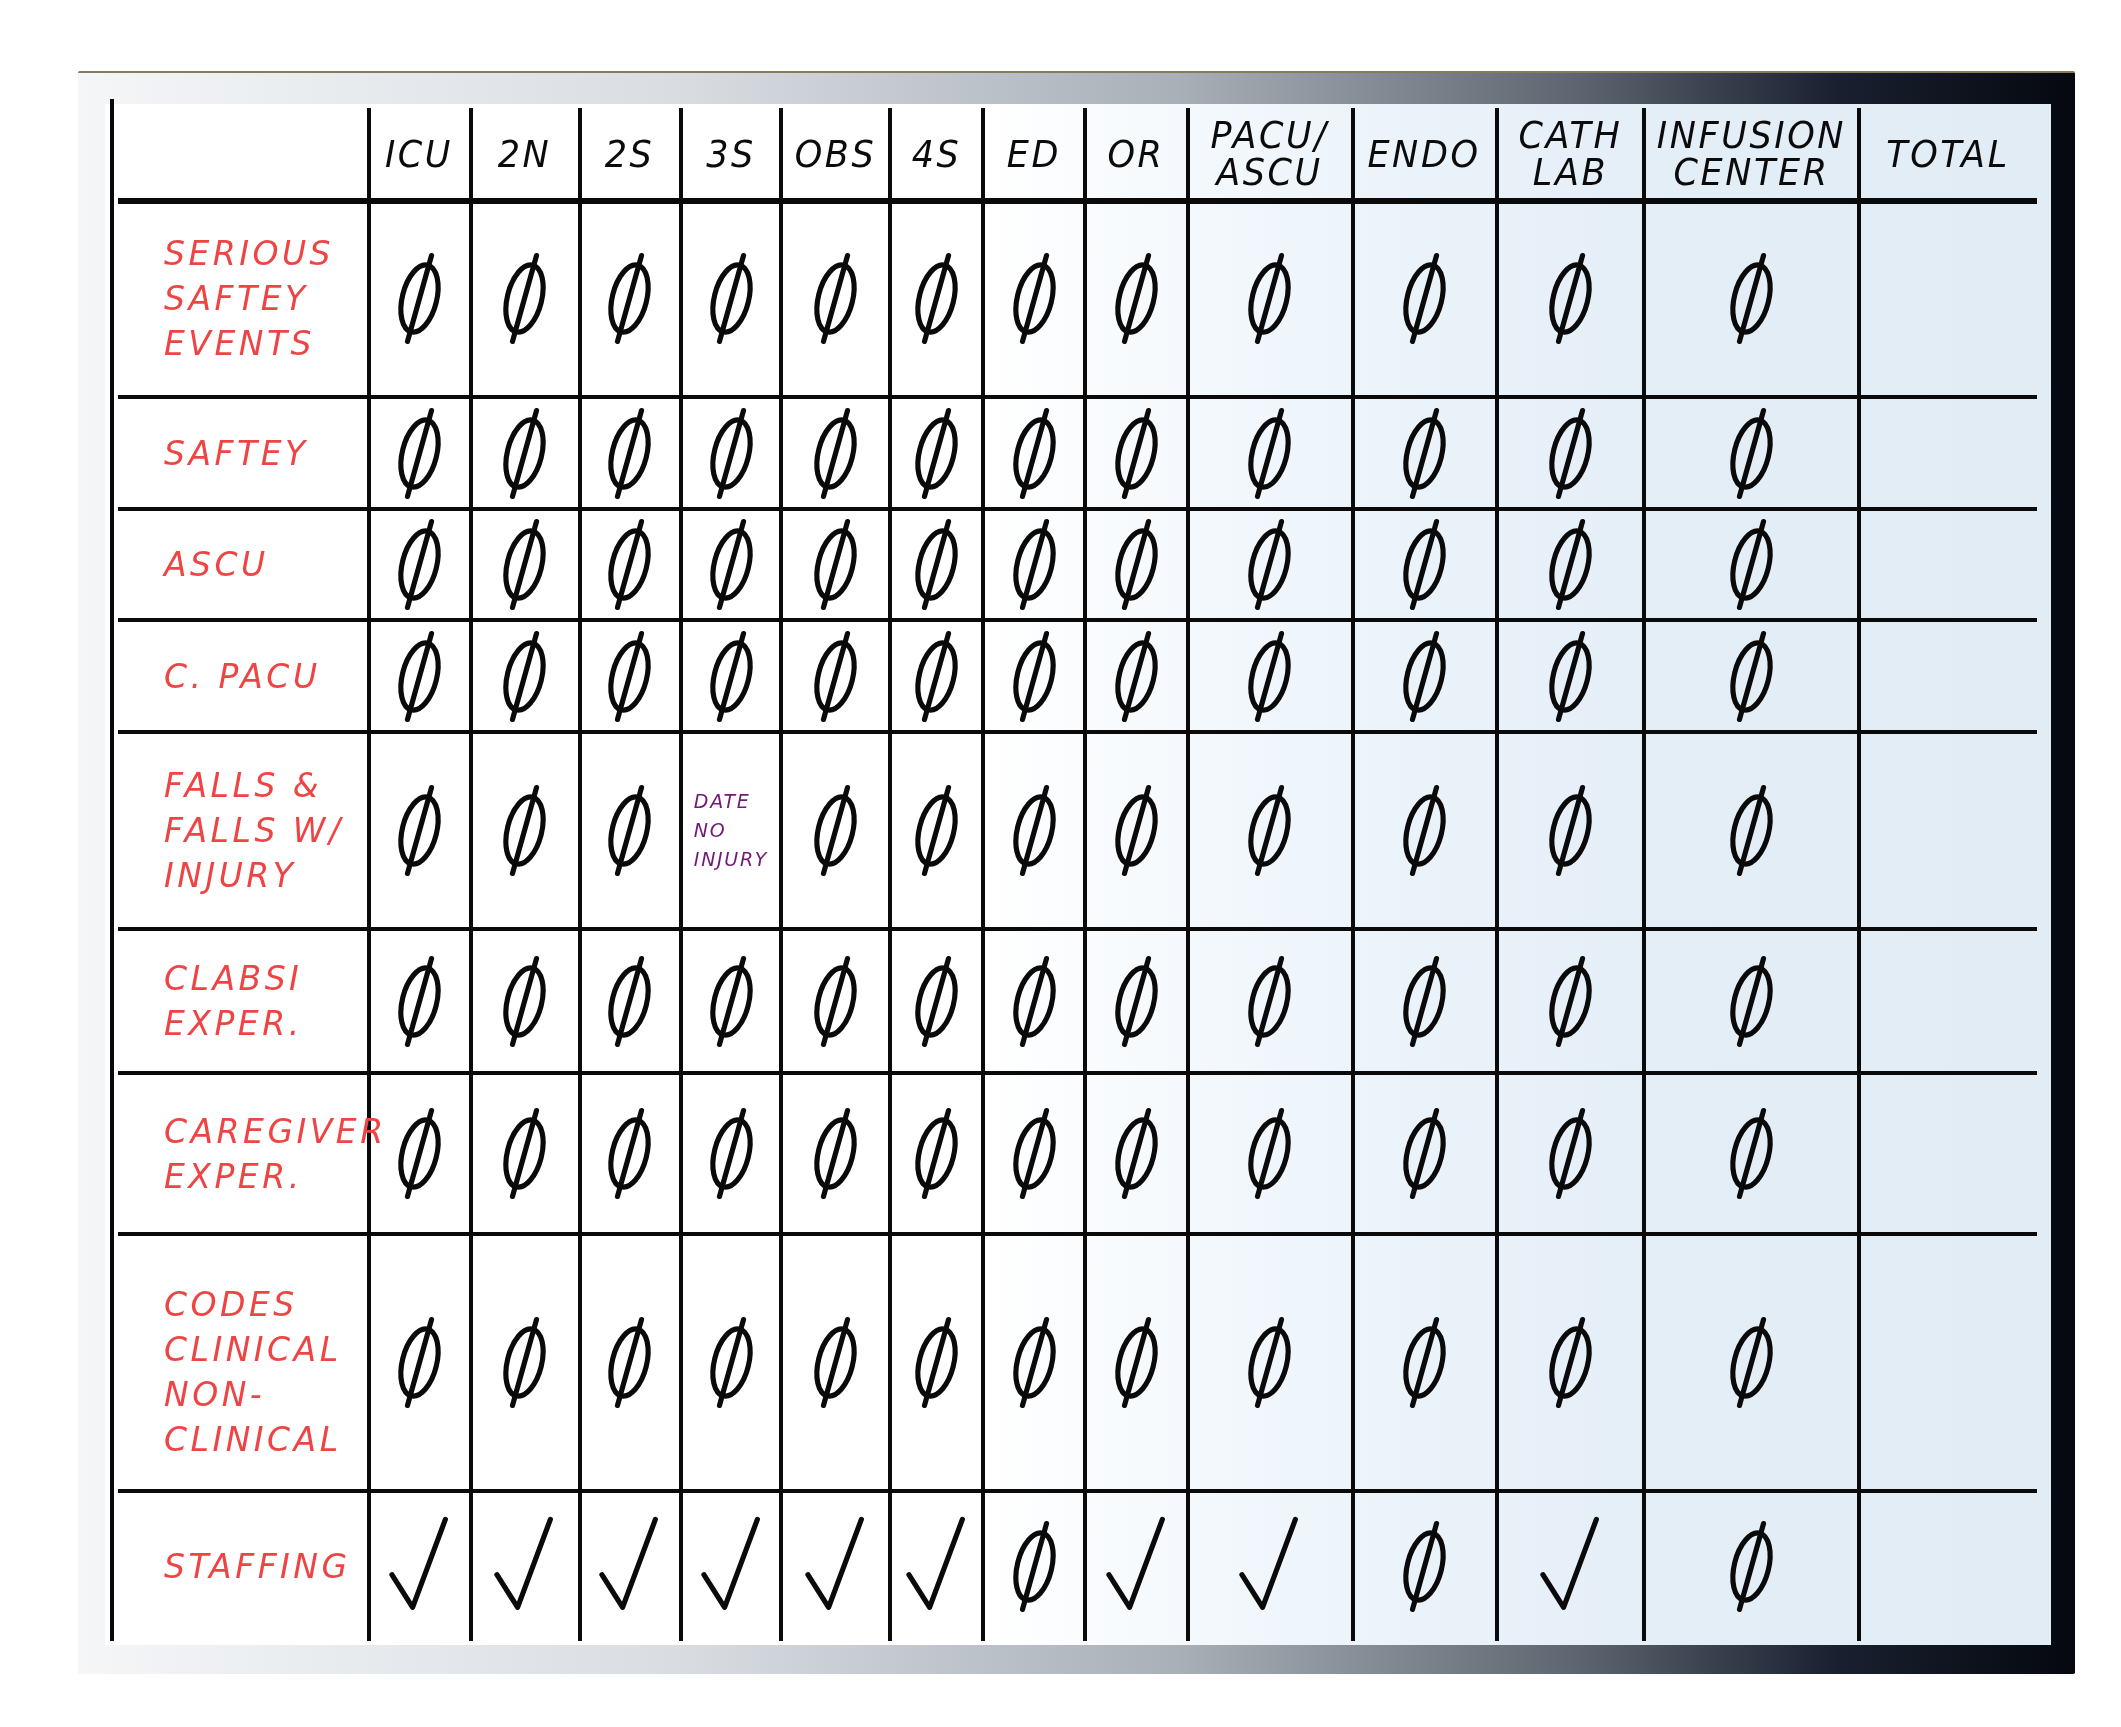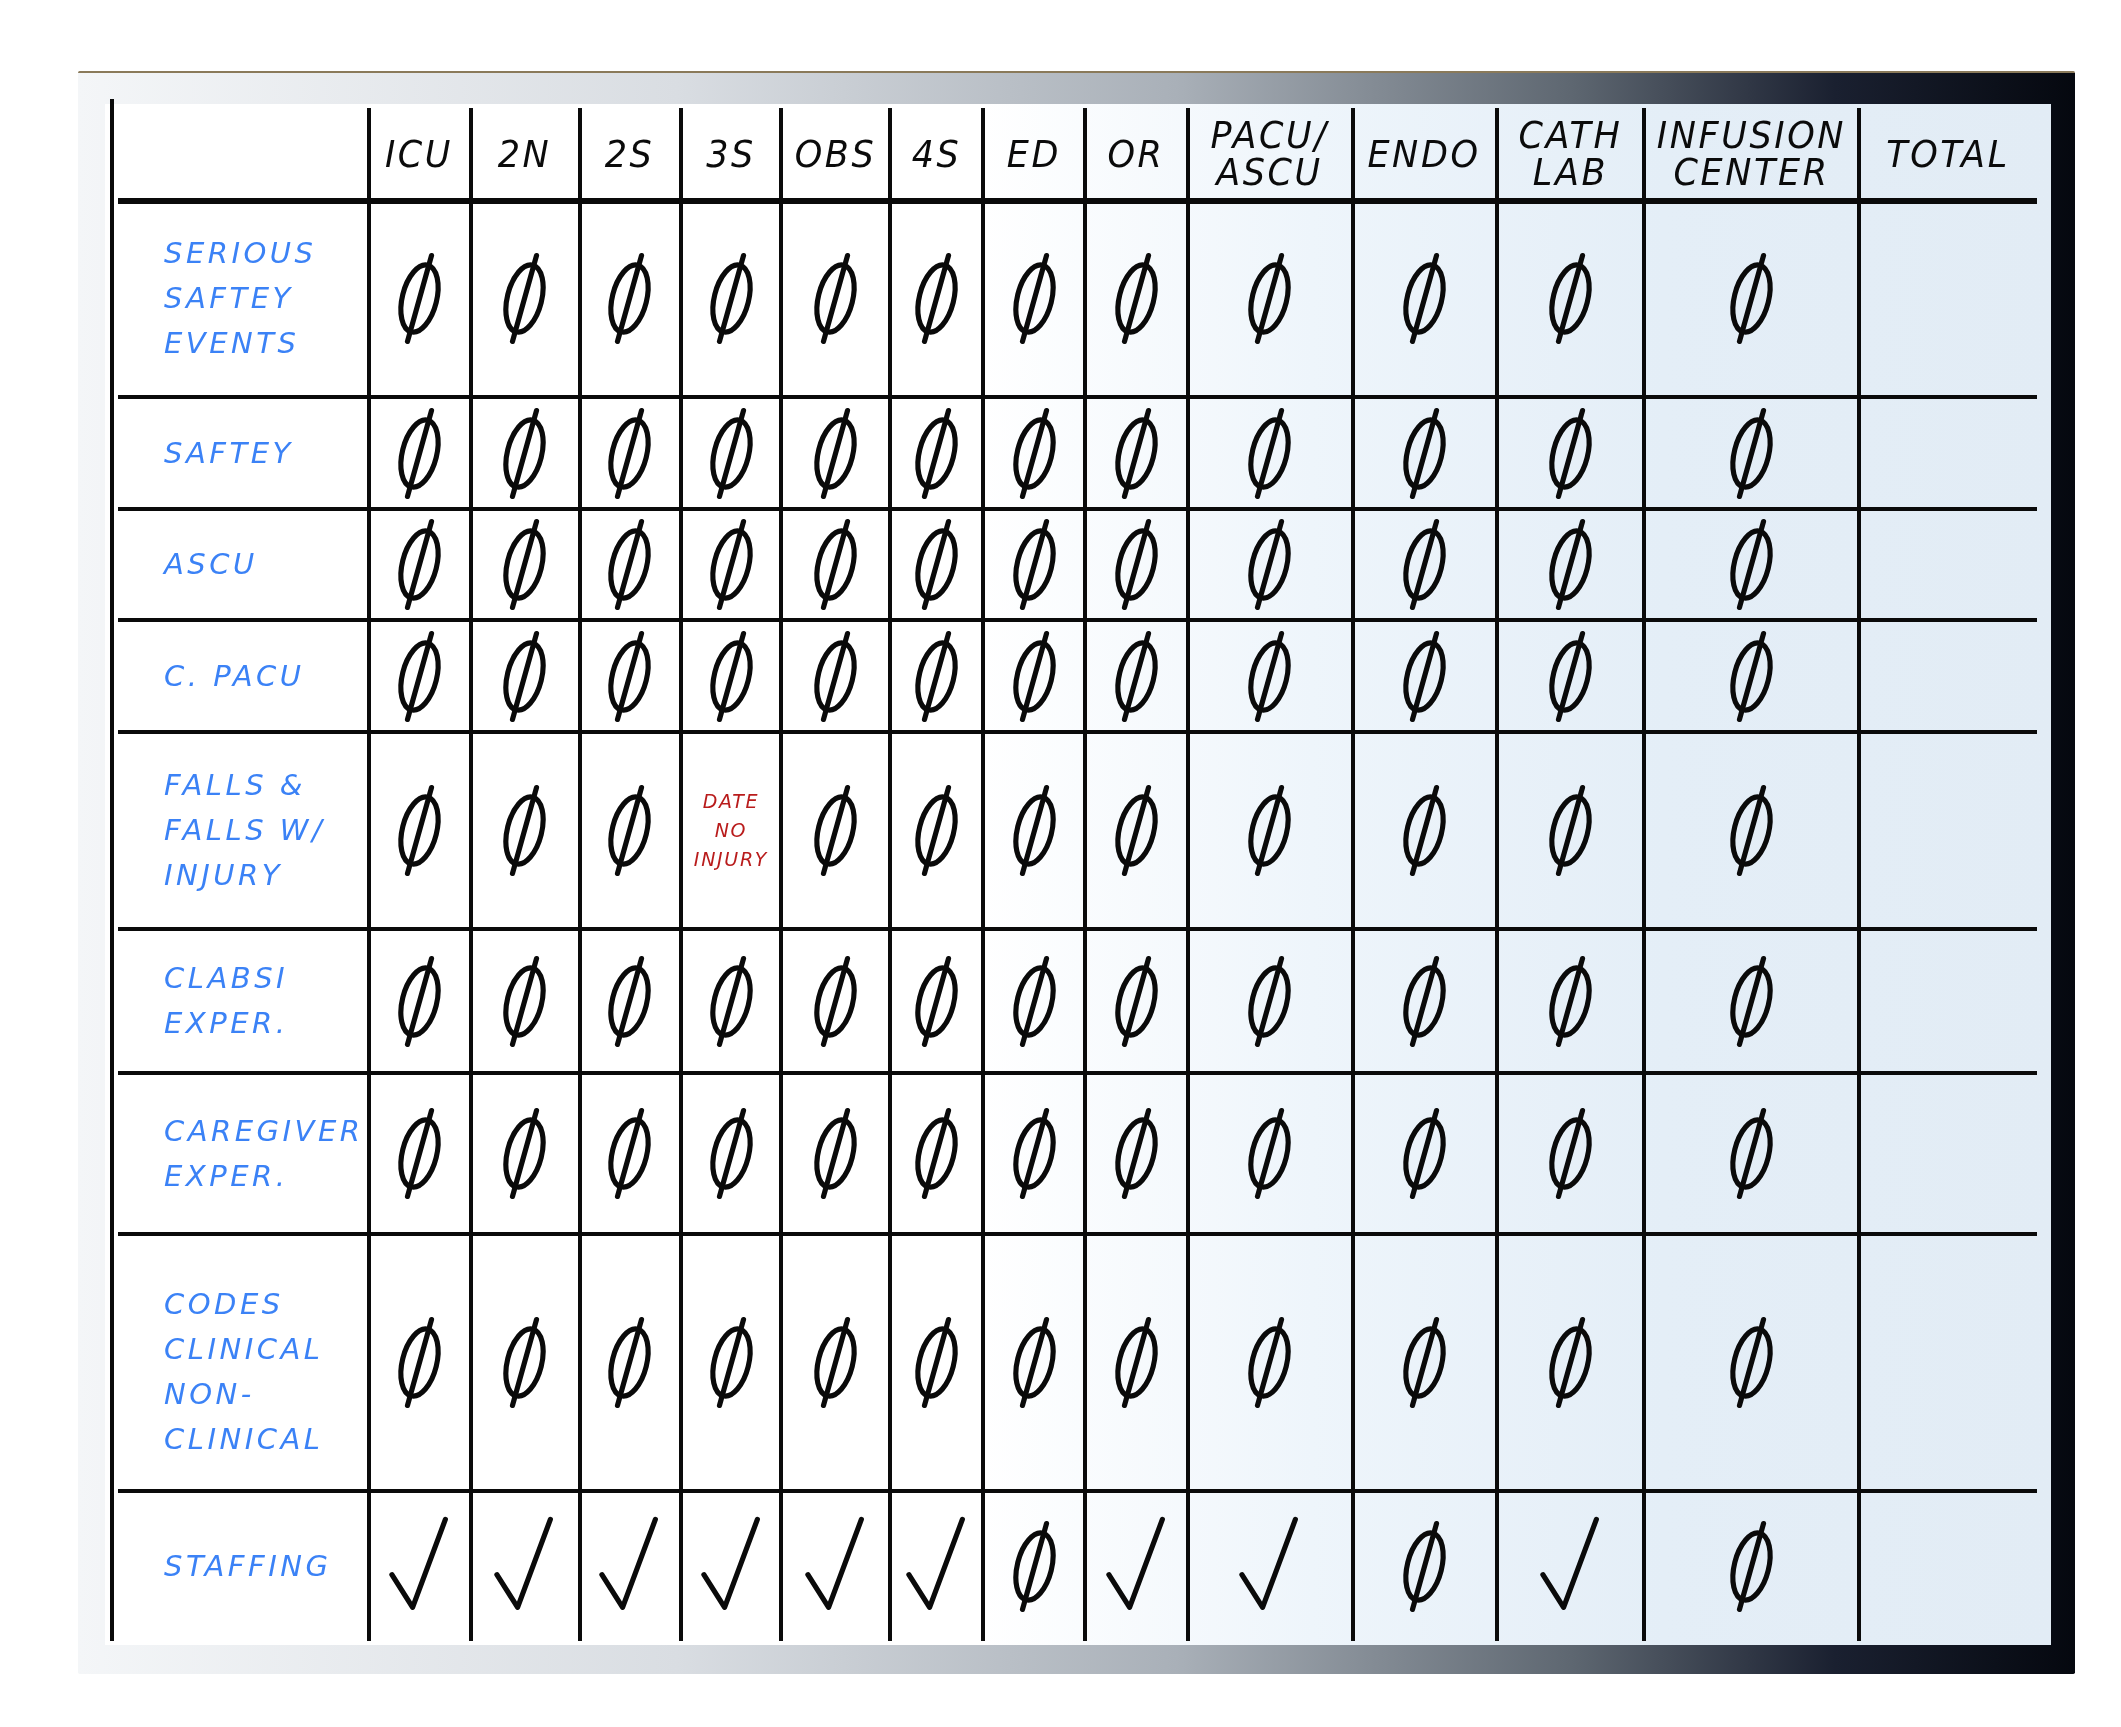--- a/index.html
+++ b/index.html
@@ -25,27 +25,27 @@
     position: absolute; display: flex; align-items: center; justify-content: center;
     box-sizing: border-box;
   }
   .hdr {
     font-family: "DejaVu Sans", sans-serif; font-style: italic; font-size: 35px; letter-spacing: 2.6px;
     color: #0b0b0b; text-align: center; line-height: 36px; white-space: pre-line;
     transform: scaleY(1.05);
   }
   .rowlabel {
     justify-content: flex-start; padding-left: 52px;
-    font-family: "DejaVu Sans", sans-serif; font-style: italic; font-size: 29px; letter-spacing: 3.5px;
-    color: #3b82f6; line-height: 45px; white-space: pre-line;
+    font-family: "DejaVu Sans", sans-serif; font-style: italic; font-size: 33px; letter-spacing: 3.5px;
+    color: #ef4444; line-height: 45px; white-space: pre-line;
   }
   .mark svg { display: block; }
   .note {
     font-family: "DejaVu Sans", sans-serif; font-style: italic; font-size: 19px; letter-spacing: 1.7px;
-    text-align: center; line-height: 29px; white-space: pre-line; color: #b91c1c;
+    line-height: 29px; white-space: pre-line; color: #701a75;
   }
 </style>
 </head>
 <body>
 
 <div class="frame"></div>
 <div class="board"></div>
 <div class="grid-wrap" id="grid">
     <div class="vline" style="left: 110px; top: 99px; height: 1542px;"></div>
     <div class="vline" style="left: 367px; top: 108px; height: 1533px;"></div>

